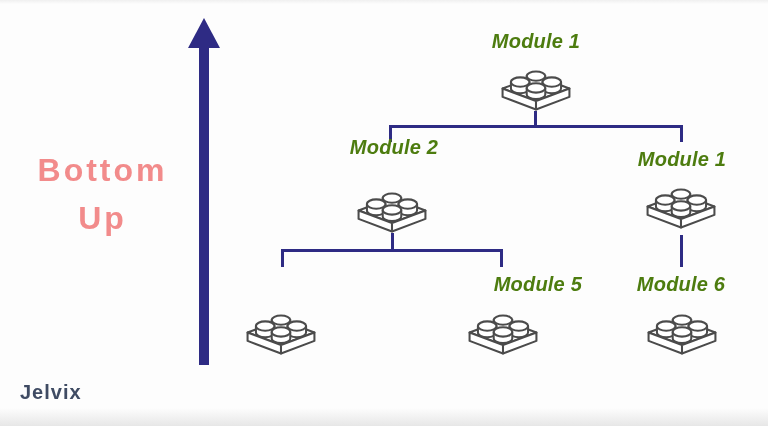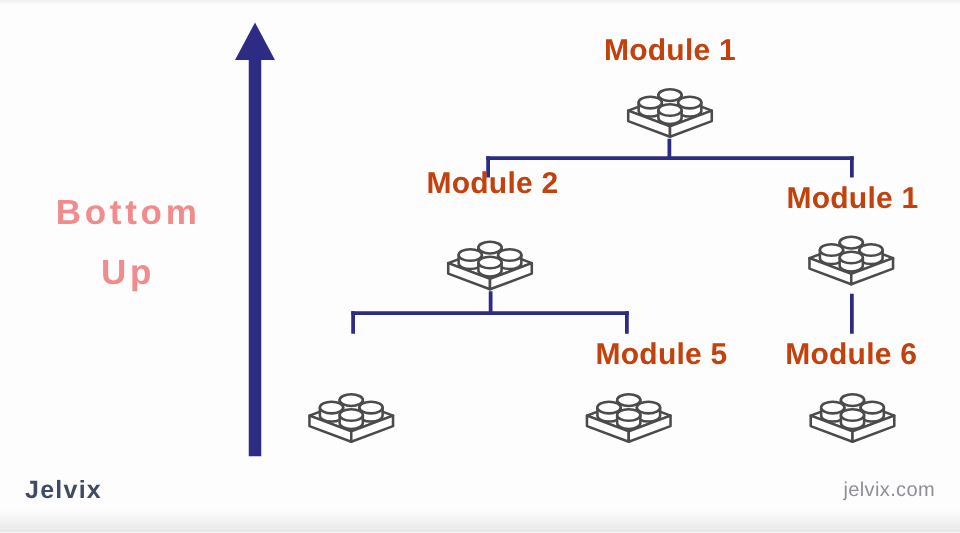--- a/index.html
+++ b/index.html
@@ -12,38 +12,39 @@
     font-family: "Liberation Sans", sans-serif;
   }
   
   .title {
     position: absolute;
     left: 10px;
     top: 146px;
     width: 185px;
     text-align: center;
     color: #f28b8b;
-    font-size: 28px;
+    font-size: 32px;
     font-weight: bold;
     line-height: 48px;
     letter-spacing: 3px;
   }
   
   .arrow { position: absolute; left: 186px; top: 16px; }
   
   .mlabel {
     position: absolute;
     width: 160px;
     margin-left: -80px;
     text-align: center;
-    font-size: 24px;
+    font-size: 20px;
     font-weight: bold;
-    color: #c2410c;
+    color: #4d7c0f;
     letter-spacing: 0.2px;
     line-height: 22px;
+    font-style: italic;
   }
   
   .brick { position: absolute; width: 78px; height: 54px; }
   .brick svg { display: block; }
   
   .cline { position: absolute; background: #2e2b84; }
   
   .logo {
     position: absolute;
     left: 20px;
@@ -231,17 +232,16 @@
       <path d="M49 21.5 V28.5 A10 5 0 0 0 69 28.5 V21.5"></path>
       <ellipse cx="59" cy="21.5" rx="10" ry="5"></ellipse>
 
       <path d="M32 27.9 V34.9 A10 5 0 0 0 52 34.9 V27.9"></path>
       <ellipse cx="42" cy="27.9" rx="10" ry="5"></ellipse>
     </g>
   </svg>
 </div>
 
   <div class="logo">Jelvix</div>
-  <div class="url">jelvix.com</div>
 
   <div class="edge-top"></div>
   <div class="edge-bottom"></div>
 </div>
 
 </body></html>

